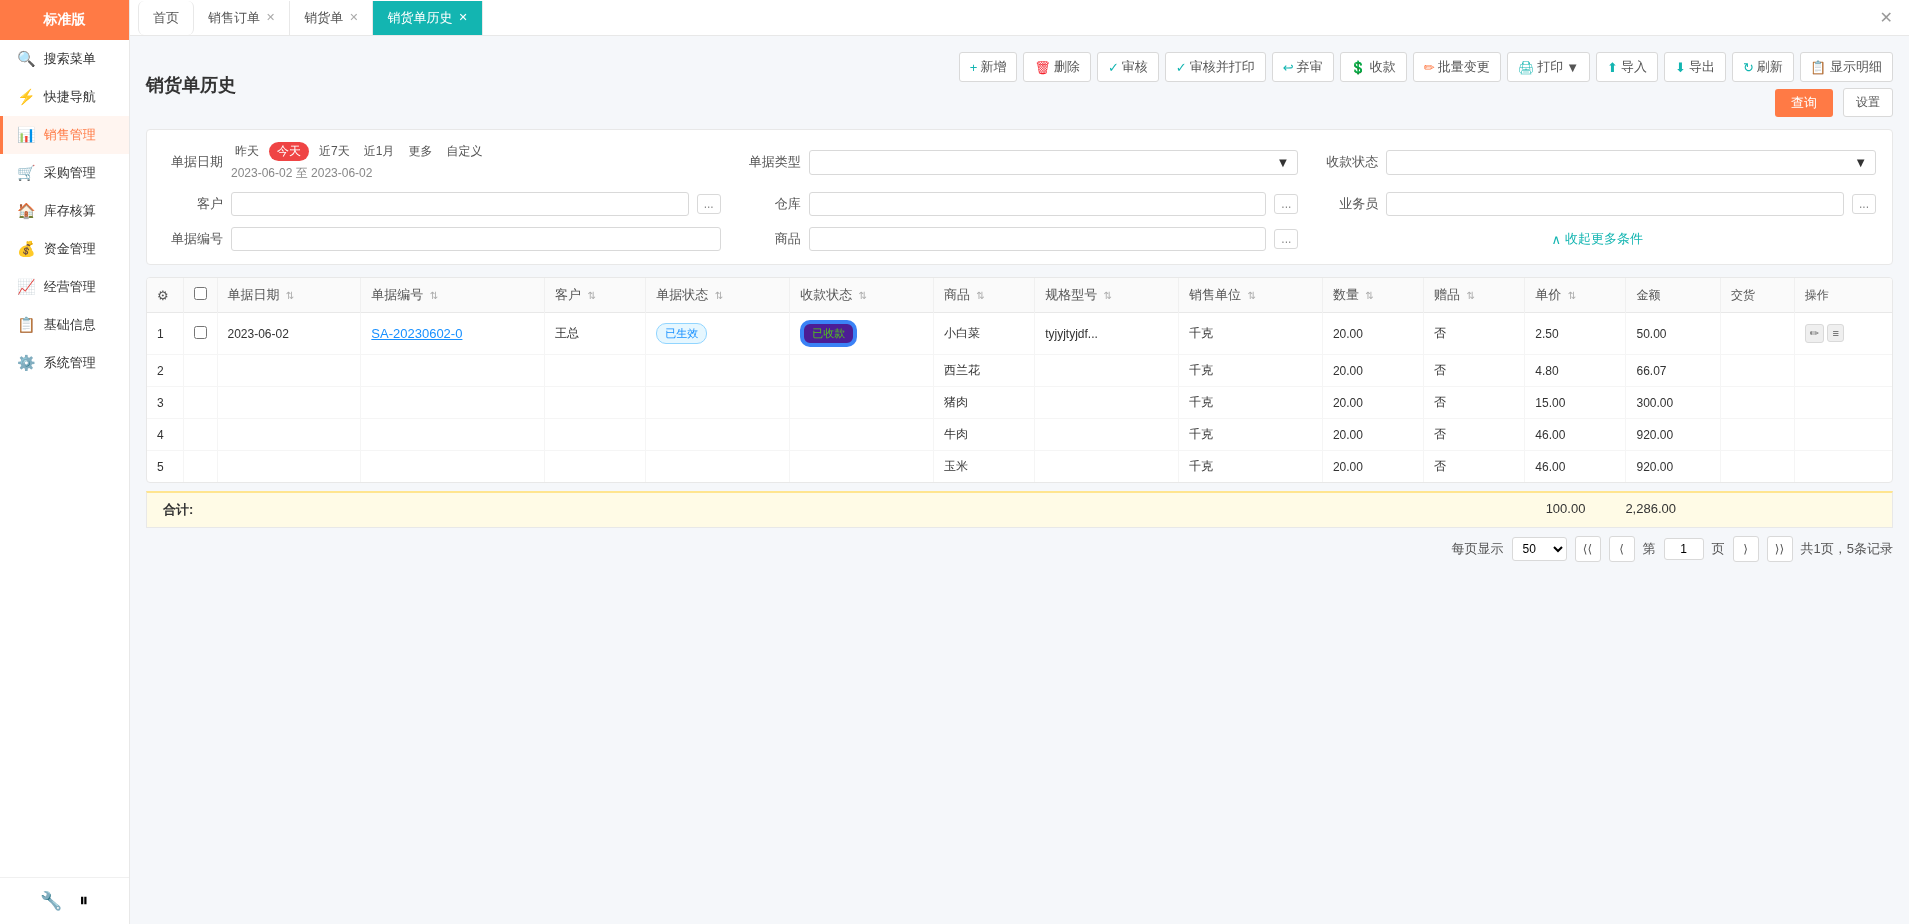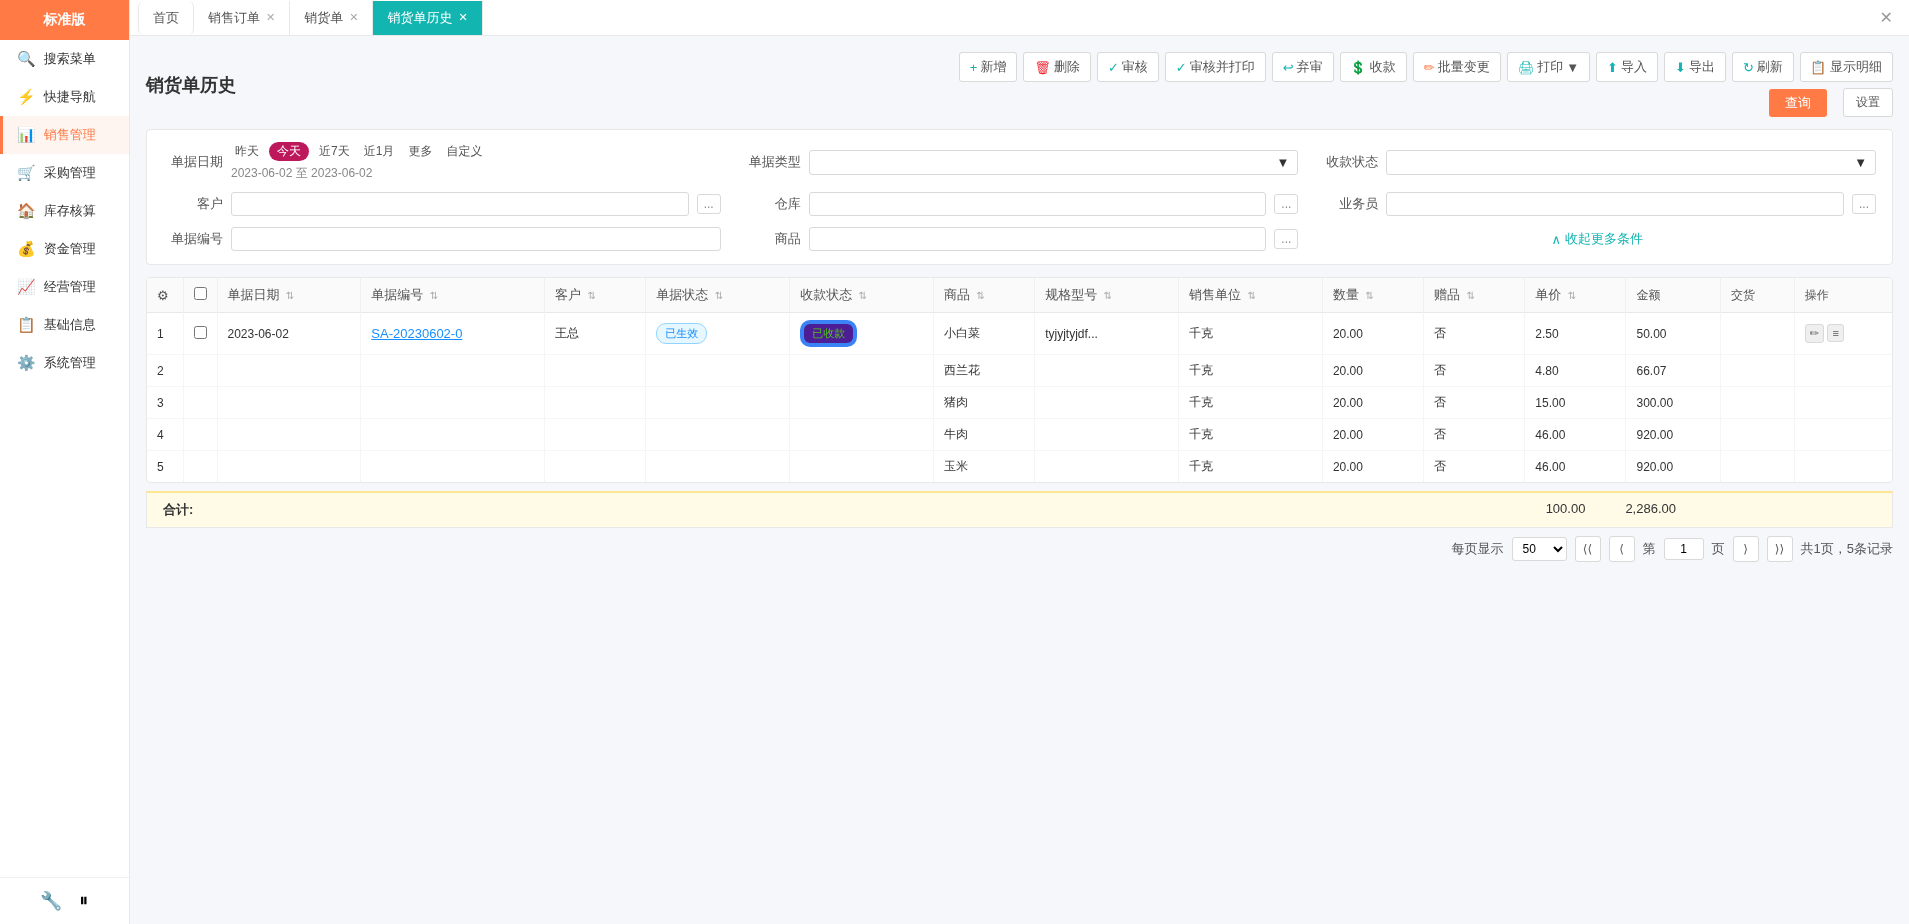--- a/index.html
+++ b/index.html
@@ -212,21 +212,21 @@
       margin-bottom: 4px;
       align-items: center;
     }
     .date-shortcut {
       font-size: 12px;
       color: #555;
       cursor: pointer;
       padding: 1px 4px;
     }
     .date-shortcut.active {
-      background: #be185d;
+      background: #ef4444;
       color: #fff;
       border-radius: 10px;
       padding: 1px 8px;
     }
     .date-range {
       font-size: 12px;
       color: #888;
     }
     .ellipsis-btn {
       color: #888;
@@ -472,21 +472,21 @@
           </button>
           <button class="toolbar-btn">
             <span class="btn-icon" style="color:#13b5b1;">↻</span>
             <span>刷新</span>
           </button>
           <button class="toolbar-btn orange">
             <span class="btn-icon" style="color:#ff7a45;">📋</span>
             <span>显示明细</span>
           </button>
         </div>
-        <div style="display:flex;gap:16px;align-items:center;">
+        <div style="display:flex;gap:10px;align-items:center;">
           <button class="btn-query">查询</button>
           <button class="btn-settings">设置</button>
         </div>
       </div>
     </div>
 
     <div class="filter-area">
 
       <div class="filter-row">
         <div class="filter-item">

